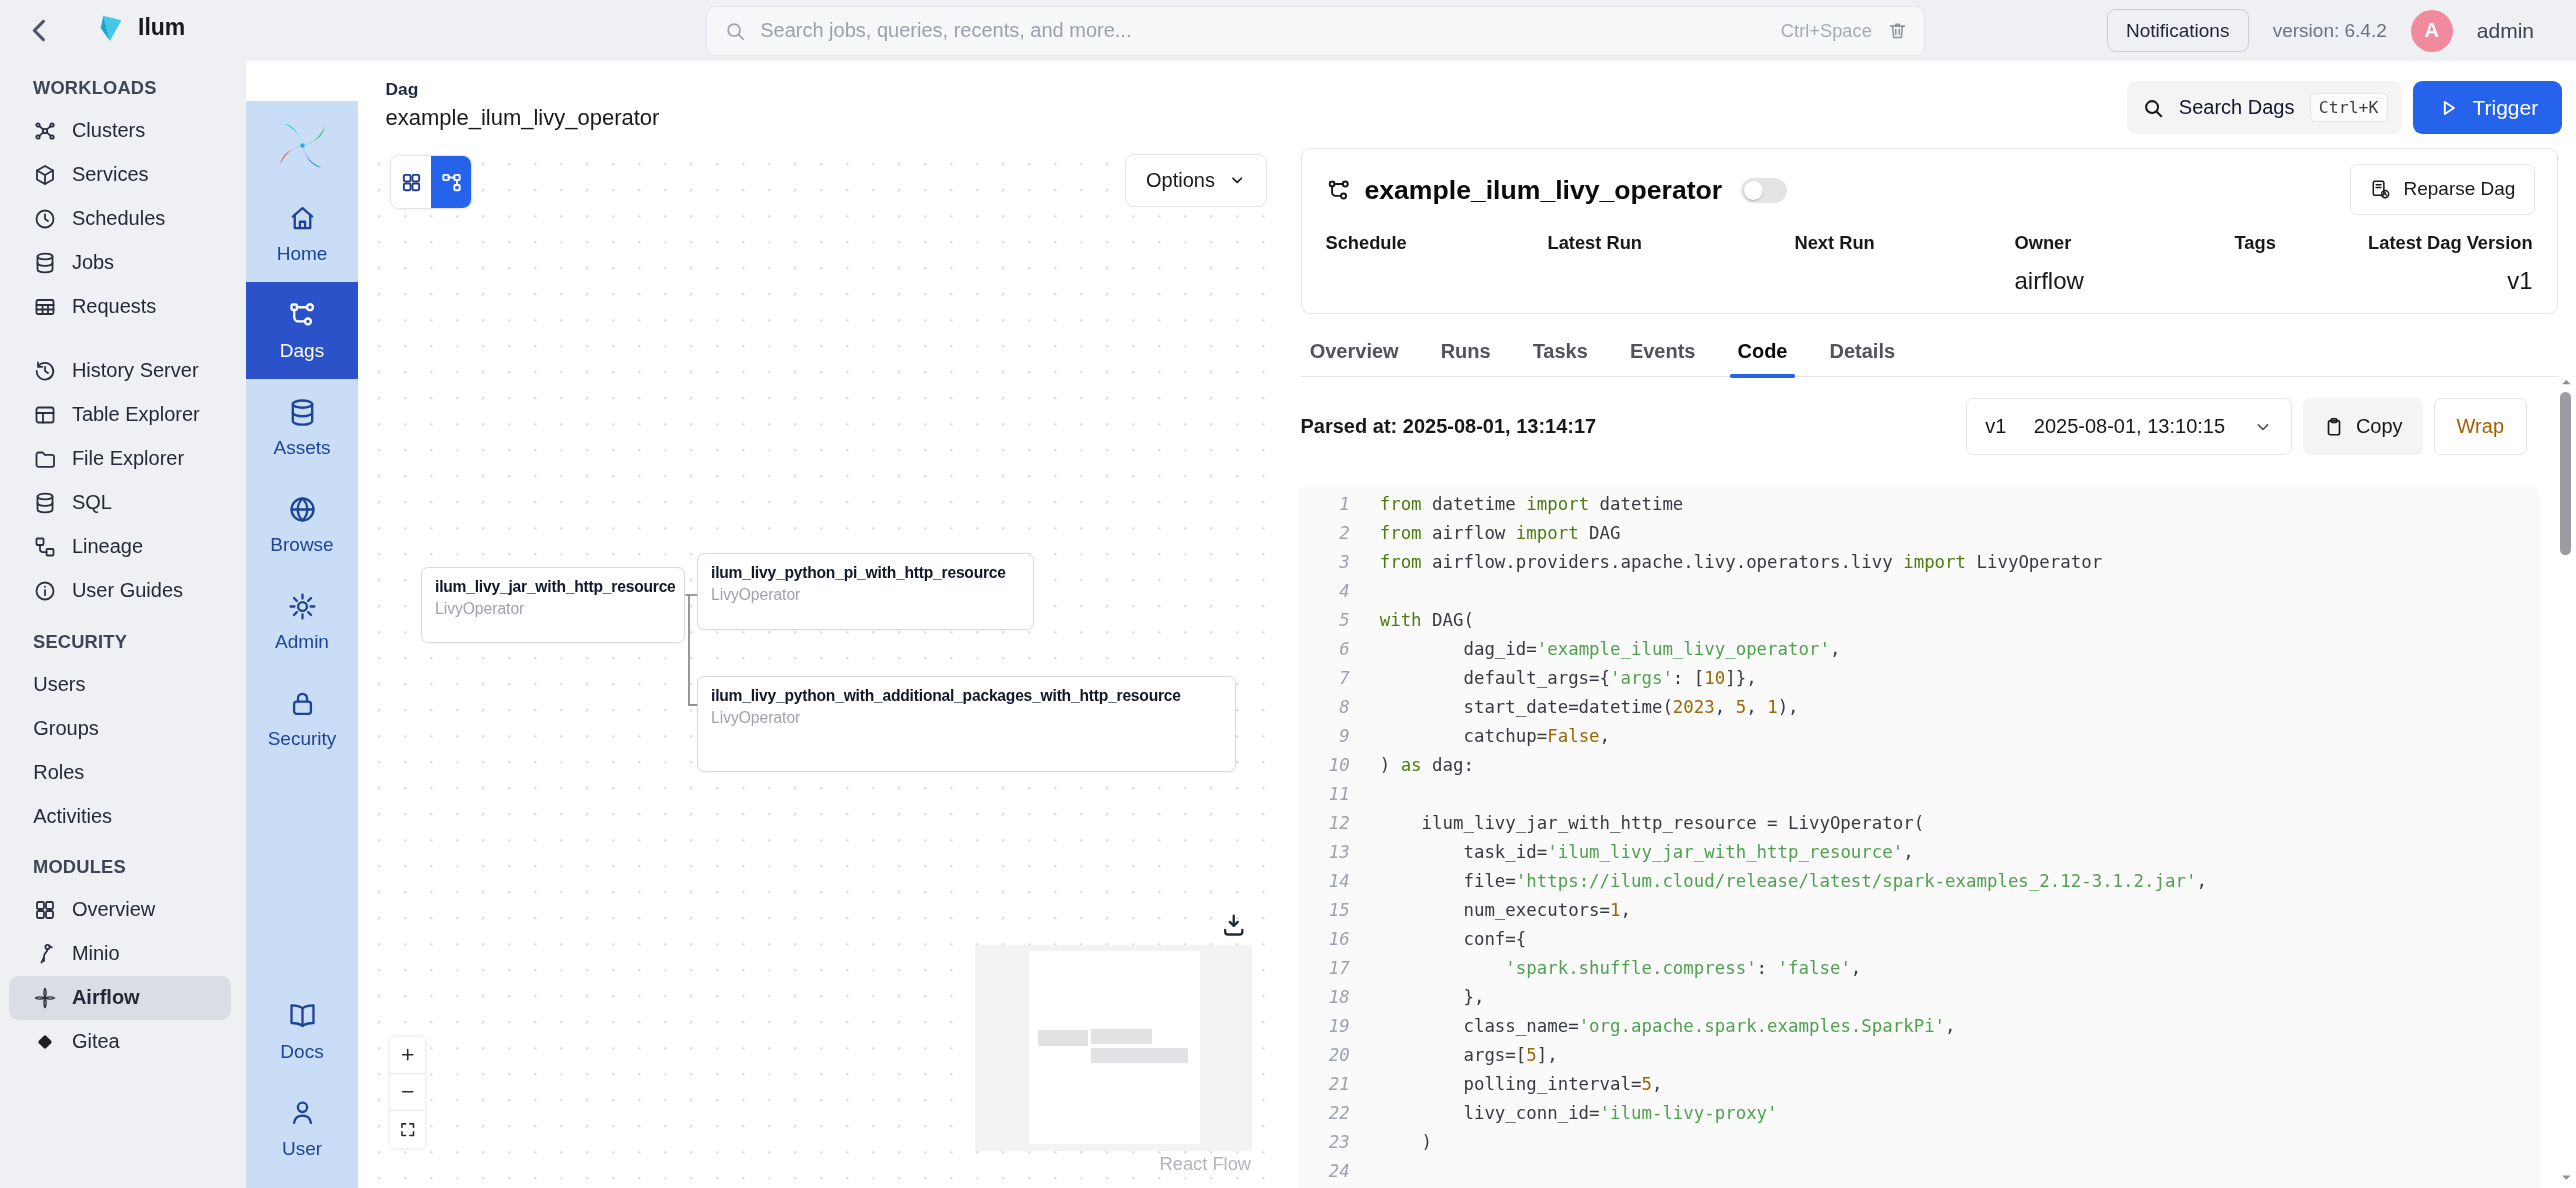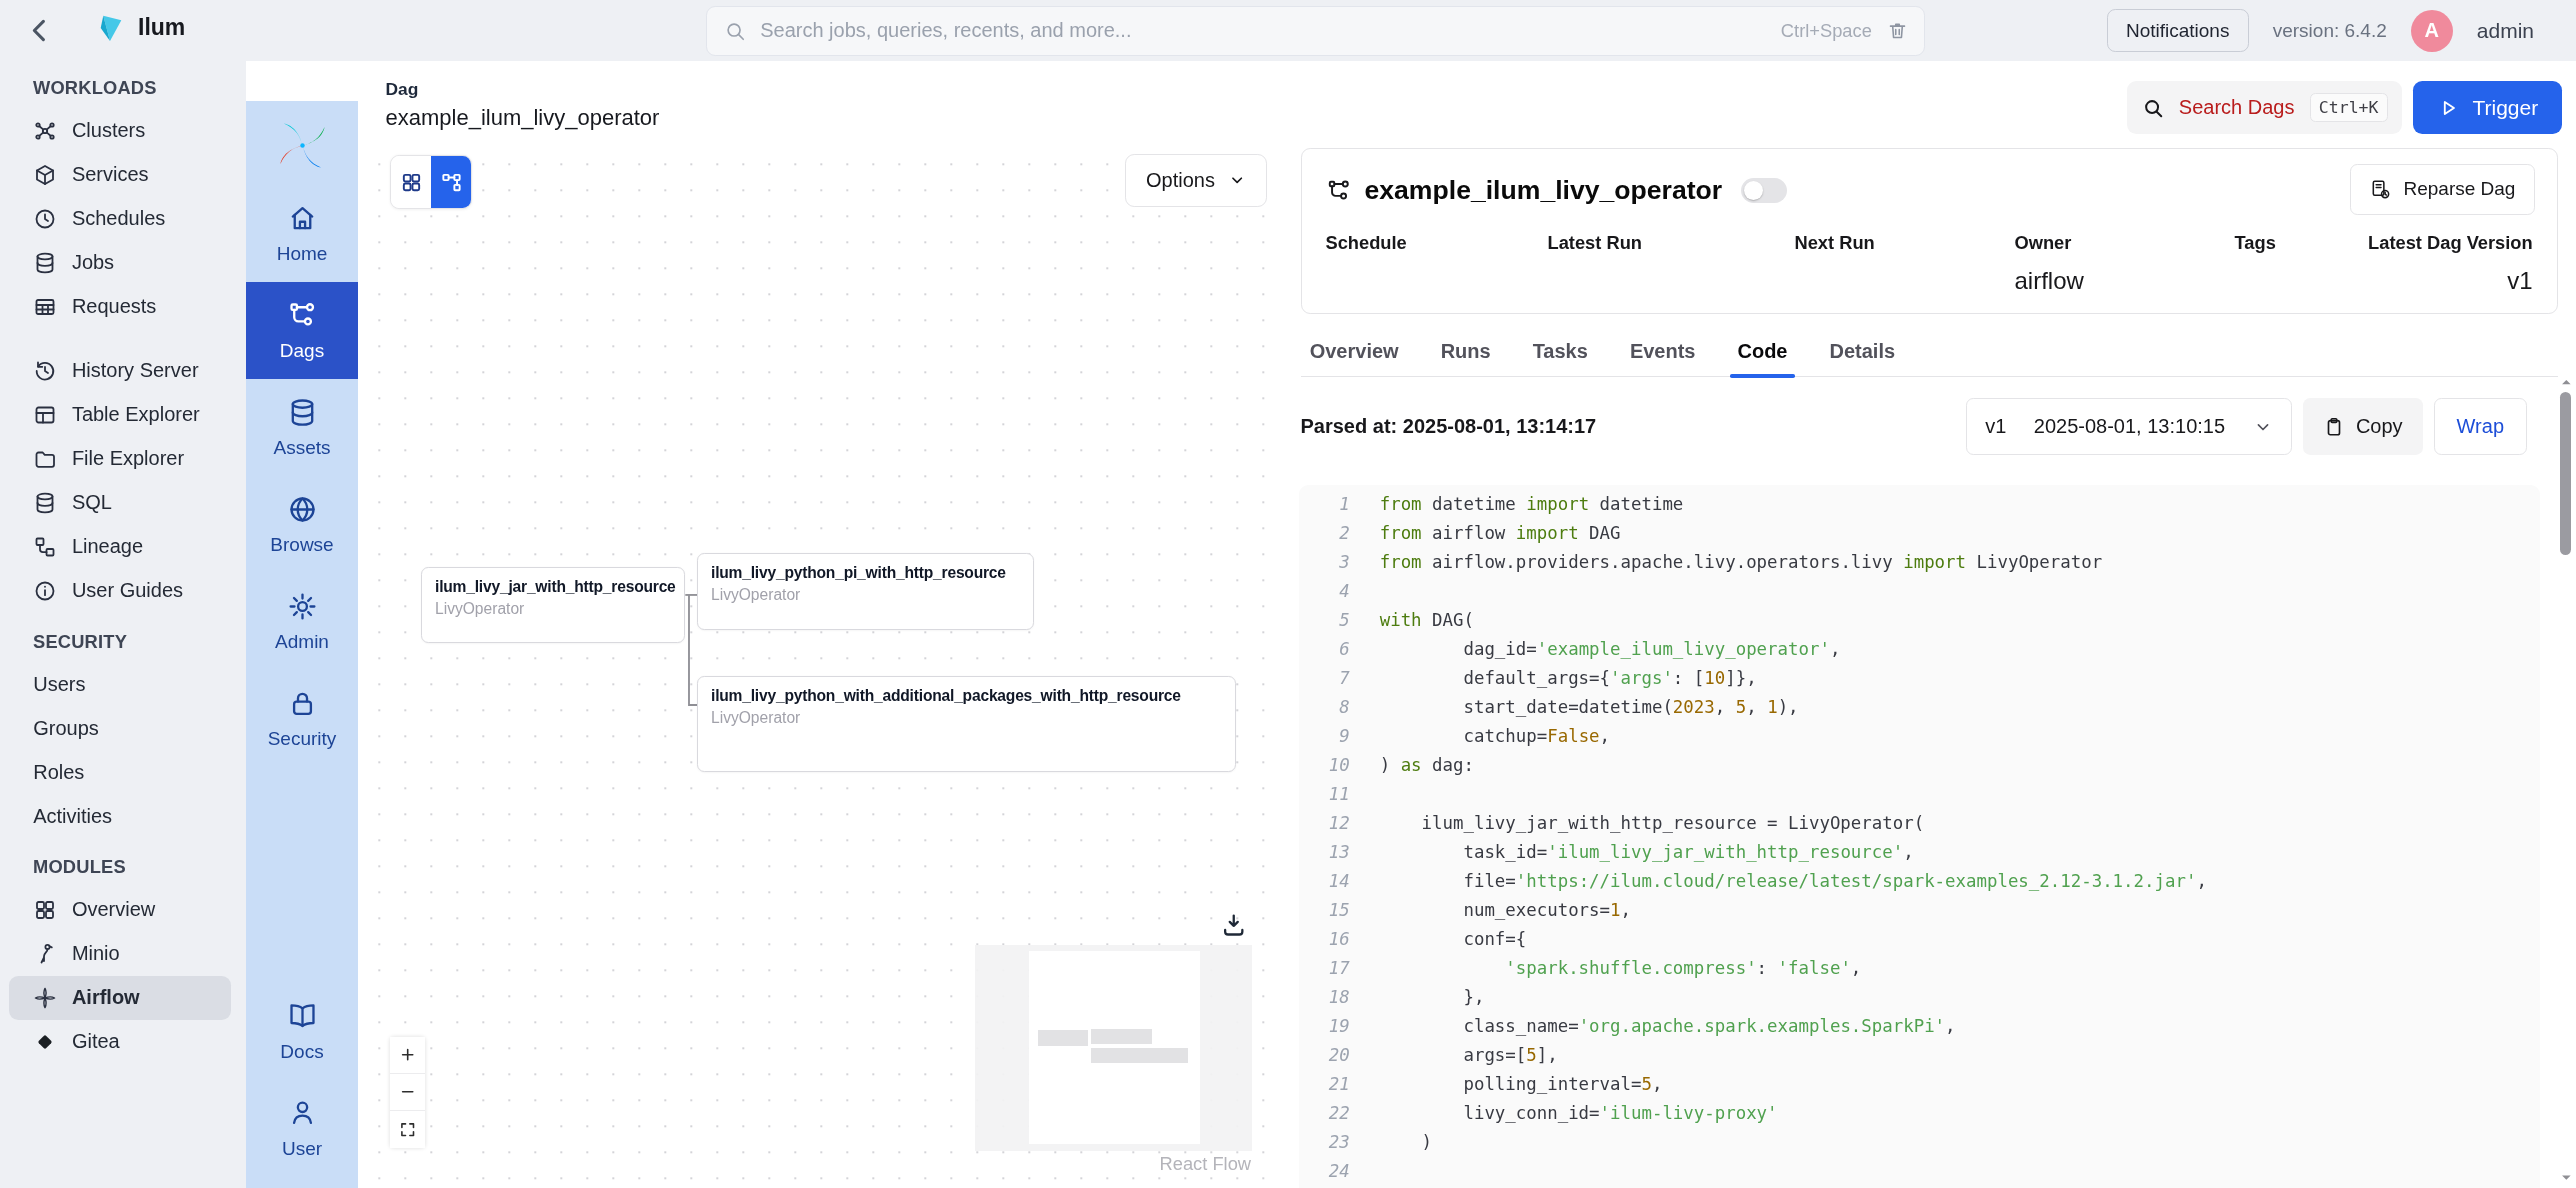--- a/index.html
+++ b/index.html
@@ -72,21 +72,21 @@
   .mini-bar.b1{left:63px;top:85px;width:50px;height:15.6px;}
   .mini-bar.b2{left:116px;top:84px;width:61px;height:14.7px;}
   .mini-bar.b3{left:116px;top:103px;width:97px;height:14.7px;}
   .attribution{position:absolute;right:33px;bottom:13px;font-size:18.3px;color:#b4b4ba;}
 
   
   .panel{position:absolute;left:926px;top:0;right:0;bottom:0;background:#fff;}
   .panel-top{position:absolute;top:20px;right:13.8px;display:flex;gap:11px;align-items:center;}
   .search-dags{height:53px;width:275px;display:flex;align-items:center;gap:14.7px;background:#f4f4f5;border-radius:9.2px;padding:0 14.7px;box-sizing:border-box;border:none;cursor:pointer;font-family:inherit;}
   .search-dags svg{width:22px;height:22px;color:#18181b;stroke-width:2.2;}
-  .sd-label{font-size:20px;color:#b91c1c;flex:1;text-align:left;}
+  .sd-label{font-size:20px;color:#0f172a;flex:1;text-align:left;}
   .kbd{background:#fbfbfb;border:0.9px solid #e4e4e7;border-radius:5.5px;padding:3.7px 8.3px;font-family:"DejaVu Sans Mono",monospace;font-size:16.5px;color:#3f3f46;}
   .trigger-btn{height:53px;padding:0 24px;background:#2563eb;color:#fff;border:none;border-radius:9.2px;font-size:21px;display:flex;align-items:center;gap:13px;cursor:pointer;font-family:inherit;}
   .trigger-btn svg{width:22px;height:22px;stroke-width:2;}
 
   .dag-card{position:absolute;left:16.5px;right:18.3px;top:87px;height:164px;border:0.9px solid #e4e4e7;border-radius:9.2px;background:#fff;}
   .card-title-row{position:absolute;left:24px;top:26px;display:flex;align-items:center;gap:13px;}
   .card-title-row svg{width:26px;height:26px;color:#18181b;}
   .card-title{font-size:26.6px;font-weight:700;color:#0a0a0a;}
   .switch{width:46px;height:25px;border-radius:13px;background:#e4e4e7;position:relative;margin-left:5.5px;cursor:pointer;border:none;padding:0;}
   .switch .knob{position:absolute;left:2.8px;top:2.8px;width:19px;height:19px;border-radius:50%;background:#fff;box-shadow:0 0.9px 1.8px rgba(0,0,0,.25);}
@@ -102,21 +102,21 @@
   .tab.active{color:#09090b;font-weight:700;}
   .tab.active::after{content:"";position:absolute;left:-7.3px;right:-7.3px;bottom:-1.8px;height:3.7px;background:#2563eb;border-radius:1.8px;}
 
   .code-header{position:absolute;left:16.5px;right:49px;top:335px;height:61px;display:flex;align-items:center;}
   .parsed{font-size:20px;font-weight:700;color:#18181b;}
   .ch-right{margin-left:auto;display:flex;gap:11px;align-items:center;}
   .version-select{height:57px;width:326px;display:flex;align-items:center;gap:27.5px;padding:0 18.3px;border:0.9px solid #e4e4e7;border-radius:7.3px;font-size:20px;color:#18181b;box-sizing:border-box;background:#fff;cursor:pointer;font-family:inherit;}
   .version-select .chev{margin-left:auto;color:#52525b;}
   .copy-btn{height:57px;display:flex;align-items:center;gap:11px;padding:0 20px;background:#f4f4f5;border:none;border-radius:7.3px;font-size:20px;color:#18181b;cursor:pointer;font-family:inherit;}
   .copy-btn svg{width:22px;height:22px;}
-  .wrap-btn{height:57px;display:flex;align-items:center;padding:0 22px;background:#fff;border:0.9px solid #e4e4e7;border-radius:7.3px;font-size:20px;color:#1d4ed8;cursor:pointer;font-family:inherit;}
+  .wrap-btn{height:57px;display:flex;align-items:center;padding:0 22px;background:#fff;border:0.9px solid #e4e4e7;border-radius:7.3px;font-size:20px;color:#a16207;cursor:pointer;font-family:inherit;}
 
   .code-block{position:absolute;left:14.7px;right:36px;top:424px;bottom:0;background:#fafafa;border-radius:9.2px 9.2px 0 0;padding-top:4.6px;overflow:hidden;}
   .code-line{display:flex;align-items:center;height:29px;font-family:"DejaVu Sans Mono",monospace;font-size:17.4px;}
   .ln{flex:0 0 51px;text-align:right;color:#9ca3af;font-style:italic;}
   .code-text{margin-left:30px;white-space:pre;color:#383a42;}
   .tok-k{color:#4d7c0f;}
   .tok-s{color:#50a14f;}
   .tok-n{color:#986801;}
 
   .vscroll{position:absolute;right:2.8px;top:314px;bottom:0;width:14.7px;}

